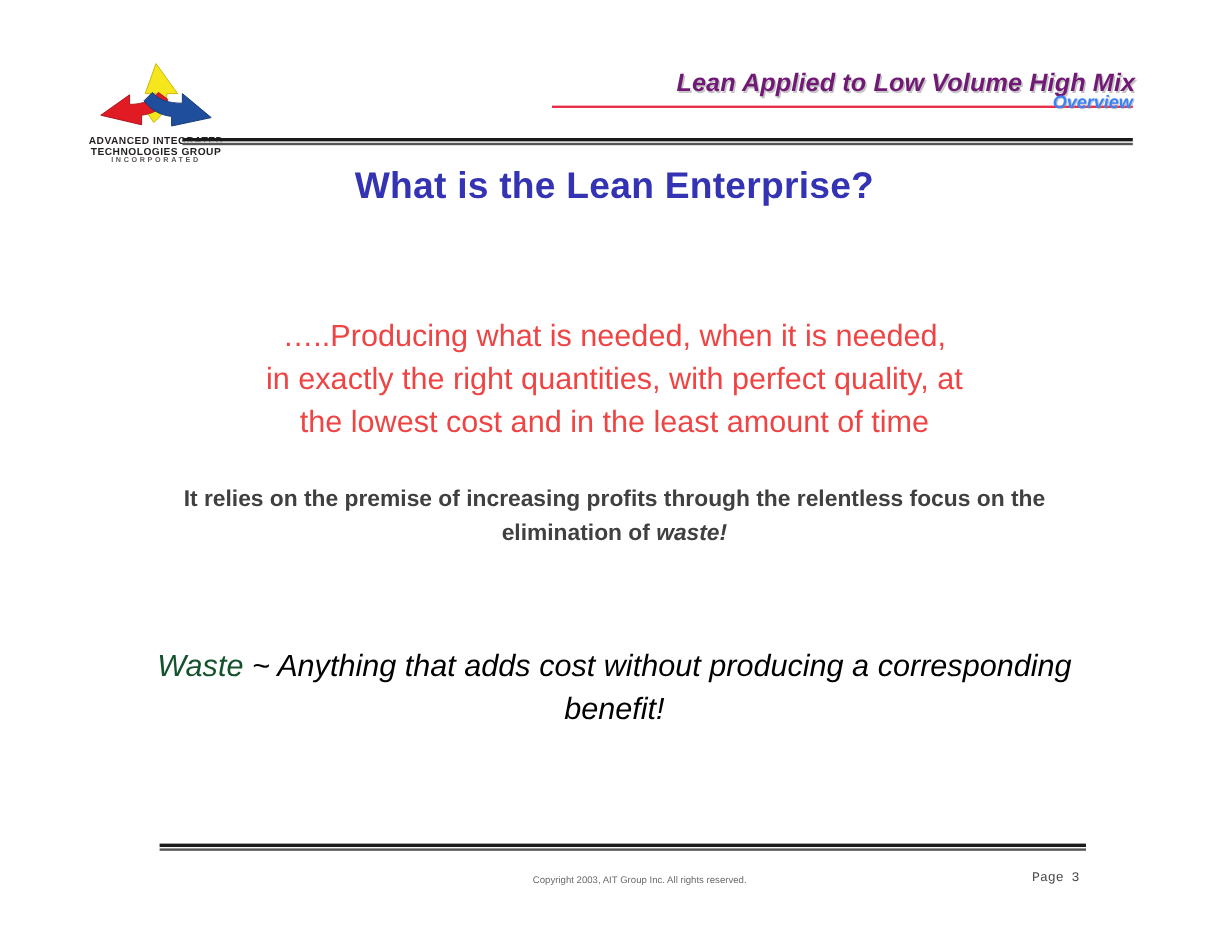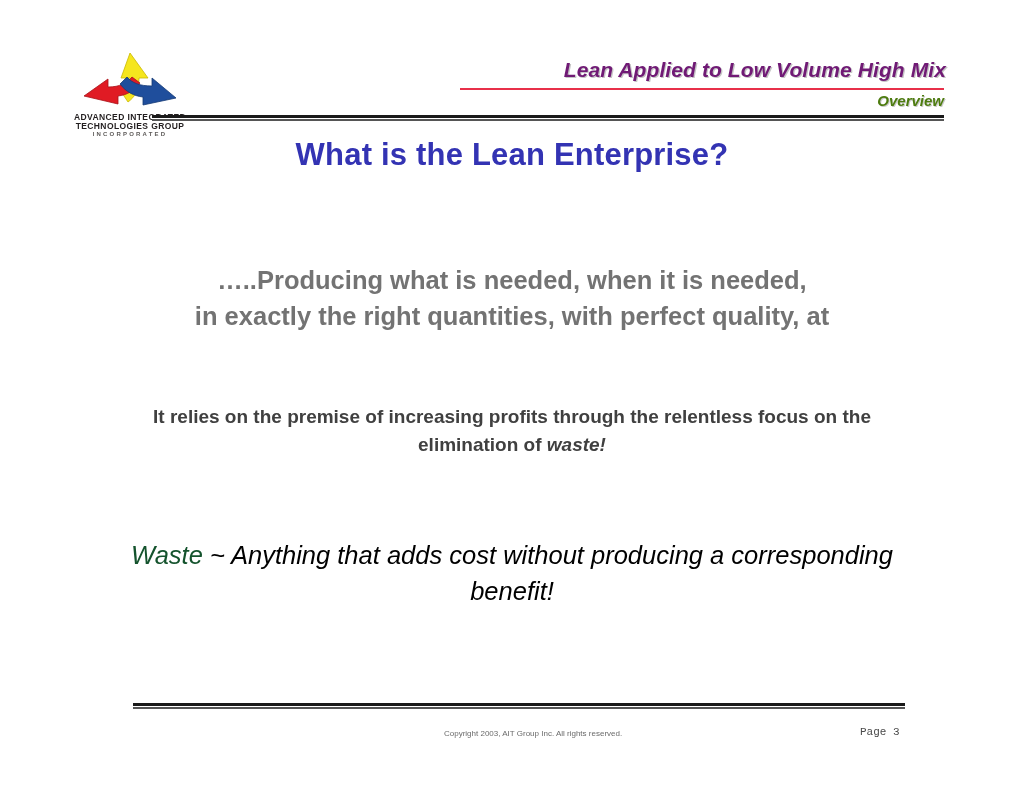--- a/index.html
+++ b/index.html
@@ -76,25 +76,25 @@
     position: absolute;
     left: 460px;
     top: 88px;
     width: 484px;
     height: 1.5px;
     background: #e8304a;
   }
   .header-subtitle {
     position: absolute;
     right: 80px;
-    top: 92px;
+    top: 77px;
     font-size: 15px;
     font-weight: bold;
     font-style: italic;
-    color: #4d7c0f;
+    color: #3b82f6;
     text-shadow: 1px 1px 0 rgba(150,150,150,0.5);
     white-space: nowrap;
   }
   .header-rule {
     position: absolute;
     left: 152px;
     top: 115px;
     width: 792px;
     height: 6px;
   }
@@ -125,23 +125,22 @@
   }
 
   
   .body-definition {
     position: absolute;
     left: 112px;
     top: 262px;
     width: 800px;
     text-align: center;
     font-size: 25.5px;
-    color: #737373;
+    color: #ef4444;
     line-height: 1.42;
-    font-weight: bold;
   }
   .body-premise {
     position: absolute;
     left: 112px;
     top: 403px;
     width: 800px;
     text-align: center;
     font-size: 19px;
     font-weight: bold;
     color: #404040;
@@ -235,20 +234,21 @@
     <div class="bar-top"></div>
     <div class="bar-gap"></div>
     <div class="bar-bot"></div>
   </div>
 
   <div class="slide-title">What is the Lean Enterprise?</div>
 
   <div class="body-definition">
     <div>…..Producing what is needed, when it is needed,</div>
     <div>in exactly the right quantities, with perfect quality, at</div>
+    <div>the lowest cost and in the least amount of time</div>
   </div>
 
   <div class="body-premise"><span>It relies on the premise of increasing profits through the relentless focus on the elimination of </span><span class="emph">waste!</span></div>
 
   <div class="body-waste"><span class="waste-word">Waste</span><span> ~ Anything that adds cost without producing a  corresponding benefit!</span></div>
 
   <div class="footer-rule">
     <div class="bar-top"></div>
     <div class="bar-gap"></div>
     <div class="bar-bot"></div>

